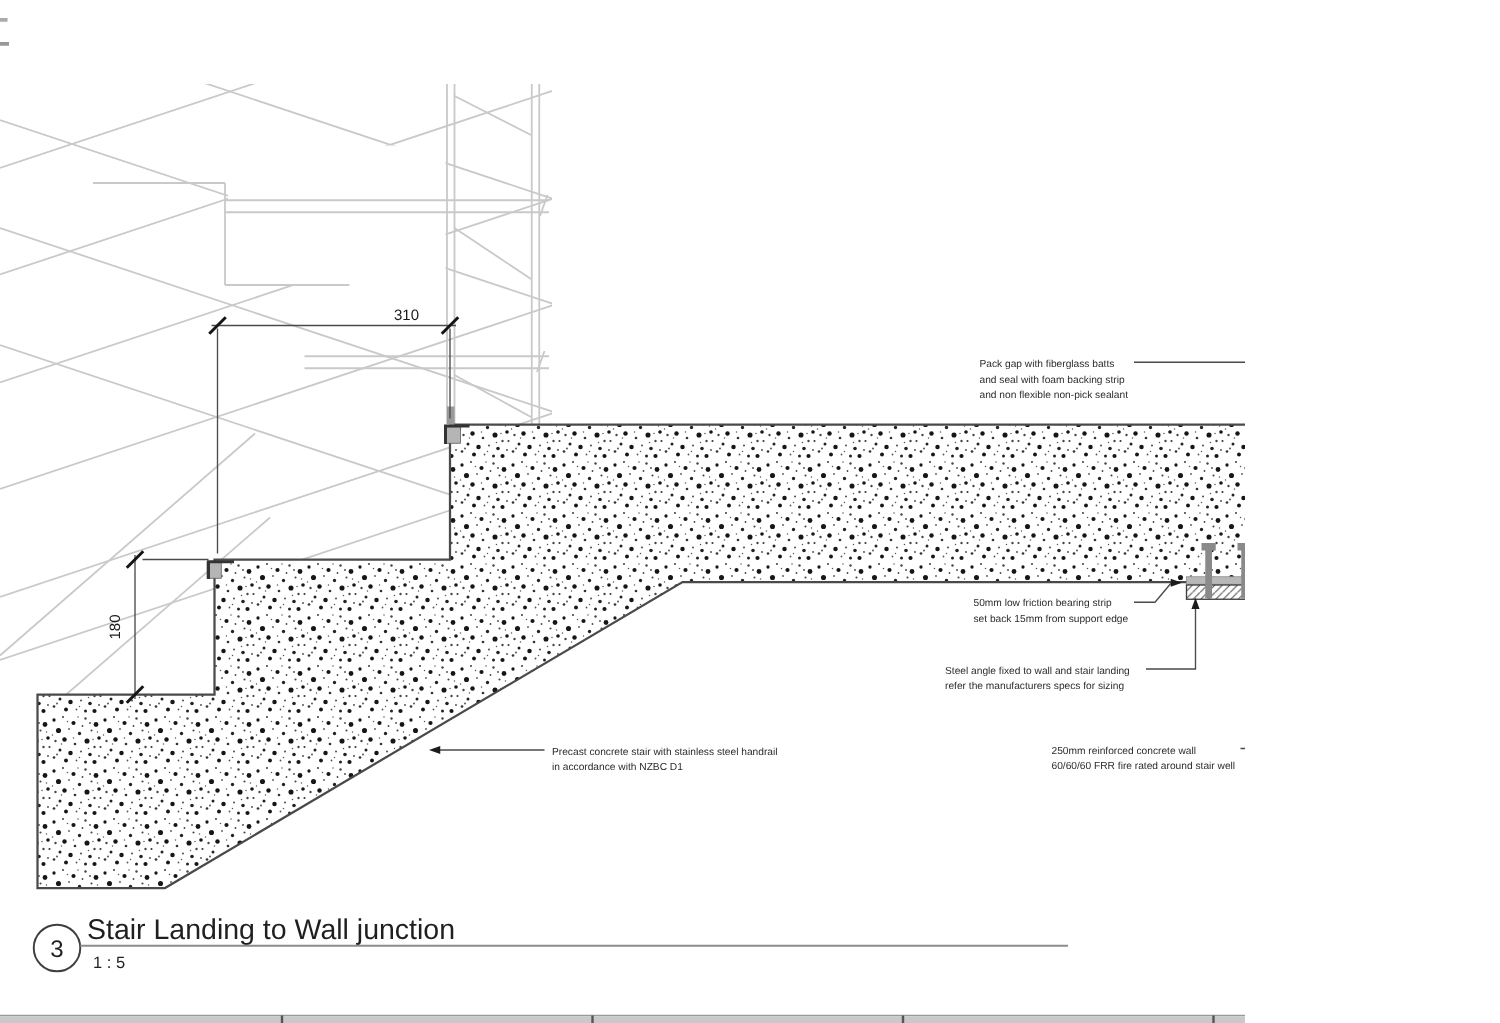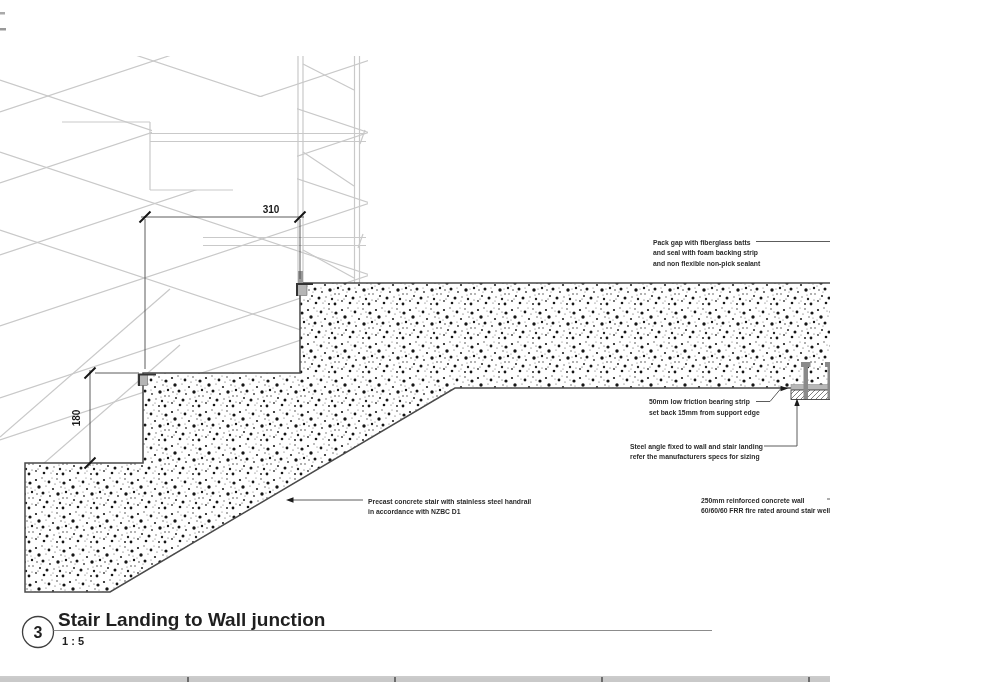--- a/index.html
+++ b/index.html
@@ -1,17 +1,17 @@
 <!DOCTYPE html>
 <html><head>
 <meta charset="utf-8">
 <style>
   html,body{margin:0;padding:0;background:#ffffff;}
   #sheet{position:relative;width:830px;height:682px;background:#fff;overflow:hidden;
-         font-family:"Liberation Sans", sans-serif;font-weight:bold;}
+         font-family:"Liberation Sans", sans-serif;}
   svg{display:block;}
   text{font-family:"Liberation Sans", sans-serif;}
   .note{font-size:6.8px;fill:#2b2b2b;}
   .dimtxt{font-size:10px;fill:#1a1a1a;}
   .titletxt{font-size:19px;fill:#1f1f1f;}
   .scaletxt{font-size:11px;fill:#1f1f1f;}
   .dnum{font-size:16px;fill:#1f1f1f;}
   .beyond{stroke:#c9c9c9;stroke-width:1.2;fill:none;}
   .cut{stroke:#4a4a4a;stroke-width:1.5;fill:none;}
   .thin{stroke:#4a4a4a;stroke-width:0.9;fill:none;}

